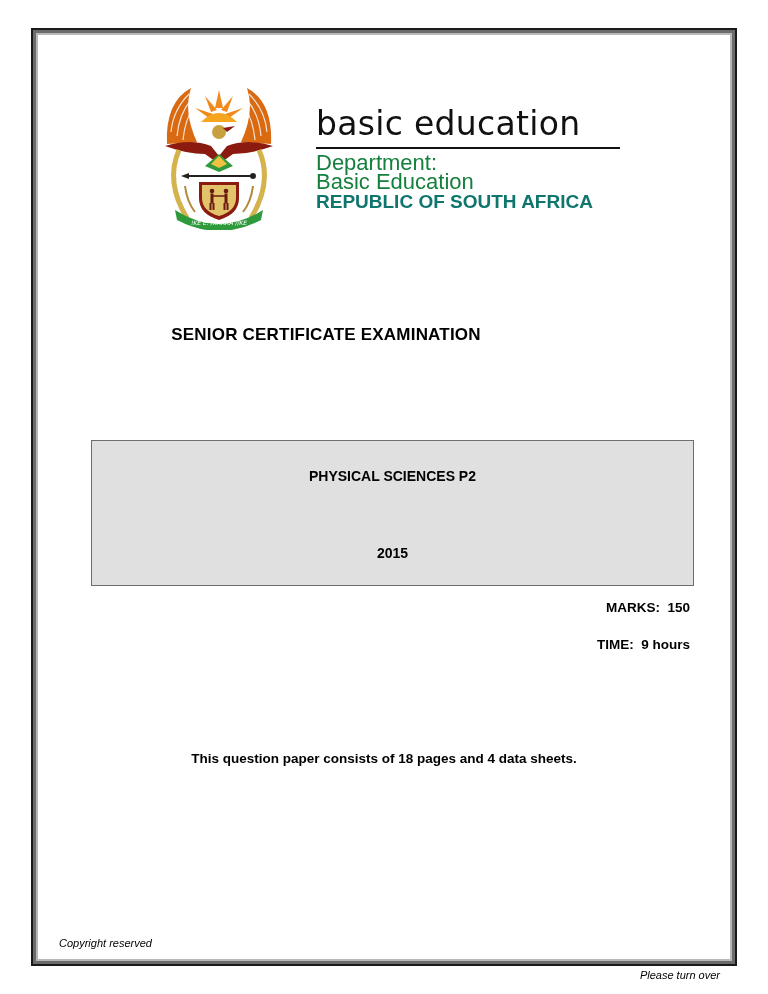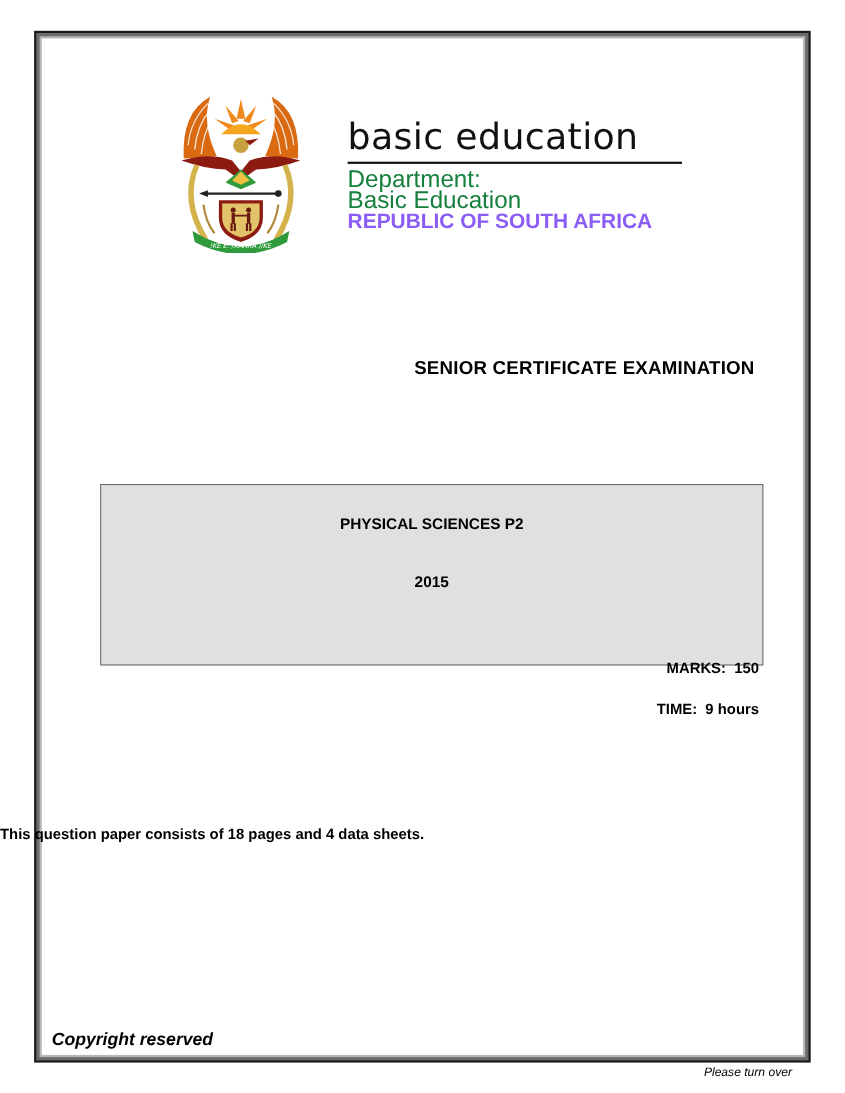--- a/index.html
+++ b/index.html
@@ -13,37 +13,37 @@
     .frame-light { position: absolute; left: 5px; top: 5px; right: 5px; bottom: 5px; background: #b8b8b8; }
     .page { position: absolute; left: 7px; top: 7px; right: 7px; bottom: 7px; background: #ffffff; }
 
     
     .crest { position: absolute; left: 161px; top: 82px; width: 116px; height: 148px; }
     .brand { position: absolute; left: 316px; top: 104px; width: 304px; }
     .brand-title { font-family: "DejaVu Sans", sans-serif; font-size: 33px; line-height: 40px;
                    letter-spacing: 0.3px; white-space: nowrap; color: #111; }
     .brand-rule { height: 2px; background: #111; margin-top: 3px; margin-bottom: 4px; }
     .brand-dept { font-size: 22px; line-height: 19px; color: #15803d; white-space: nowrap; }
-    .brand-country { font-size: 19px; line-height: 21px; font-weight: bold; color: #8b5cf6; white-space: nowrap; }
+    .brand-country { font-size: 19px; line-height: 21px; font-weight: bold; color: #0f766e; white-space: nowrap; }
 
-    .exam-title { position: absolute; left: 0; width: 652px; top: 325px; text-align: right;
-                  font-size: 17px; font-weight: bold; letter-spacing: 0.2px; margin-left: 34px; }
+    .exam-title { position: absolute; left: 0; width: 652px; top: 325px; text-align: center;
+                  font-size: 17px; font-weight: bold; letter-spacing: 0.2px; }
 
-    .subject-box { position: absolute; left: 91px; top: 440px; width: 603px; height: 165px;
+    .subject-box { position: absolute; left: 91px; top: 440px; width: 603px; height: 146px;
                    background: #e0e0e0; border: 1px solid #6e6e6e; box-sizing: border-box; }
     .subject-line { position: absolute; left: 0; right: 0; text-align: center;
                     font-size: 14px; font-weight: bold; }
 
     .meta { position: absolute; right: 78px; text-align: right; font-size: 13.5px; font-weight: bold;
             white-space: pre; margin-left: 14px; }
 
-    .page-count { position: absolute; left: 0; width: 768px; top: 751px; 
+    .page-count { position: absolute; left: 0; width: 768px; top: 751px; text-align: center;
                   font-size: 13.5px; font-weight: bold; }
 
-    .footer-left { position: absolute; left: 47px; top: 937px; font-size: 16px; font-style: italic; font-weight: bold; }
+    .footer-left { position: absolute; left: 59px; top: 937px; font-size: 11px; font-style: italic; }
     .footer-right { position: absolute; right: 48px; top: 937px; font-size: 11px; font-style: italic; margin-top: 32px; }
   </style>
 </head>
 <body>
 
 <div class="frame">
   <div class="frame-mid"></div>
   <div class="frame-light"></div>
   <div class="page"></div>
 </div>
@@ -115,21 +115,21 @@
   <div class="brand-rule"></div>
   <div class="brand-dept">Department:</div>
   <div class="brand-dept">Basic Education</div>
   <div class="brand-country">REPUBLIC OF SOUTH AFRICA</div>
 </div>
 
 <div class="exam-title">SENIOR CERTIFICATE EXAMINATION</div>
 
 <div class="subject-box">
   <div class="subject-line" style="top:27px;">PHYSICAL SCIENCES P2</div>
-  <div class="subject-line" style="top:80px;">2015</div>
+  <div class="subject-line" style="top:104px;">2015</div>
 </div>
 
 <div class="meta" style="top:600px;">MARKS:  150</div>
 <div class="meta" style="top:637px;">TIME:  9 hours</div>
 
 <div class="page-count">This question paper consists of 18 pages and 4 data sheets.</div>
 
 <div class="footer-left">Copyright reserved</div>
 <div class="footer-right">Please turn over</div>
 

